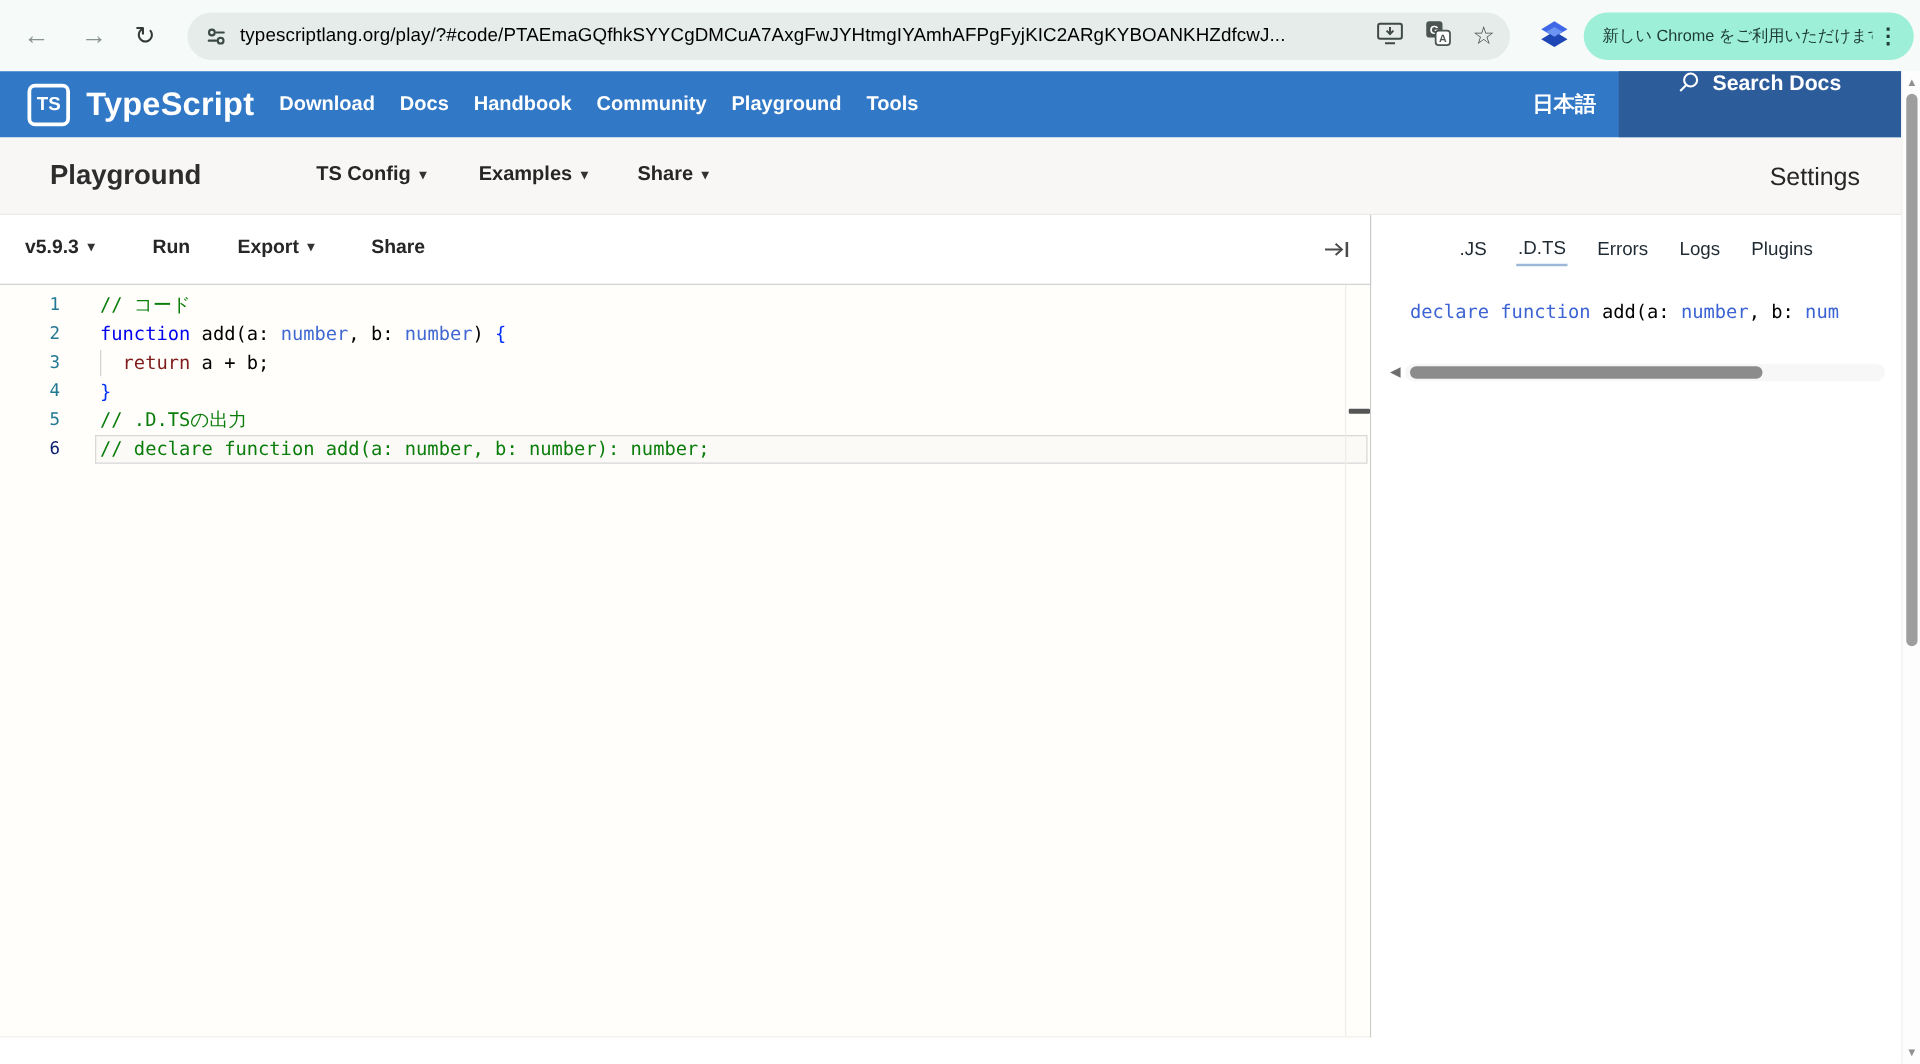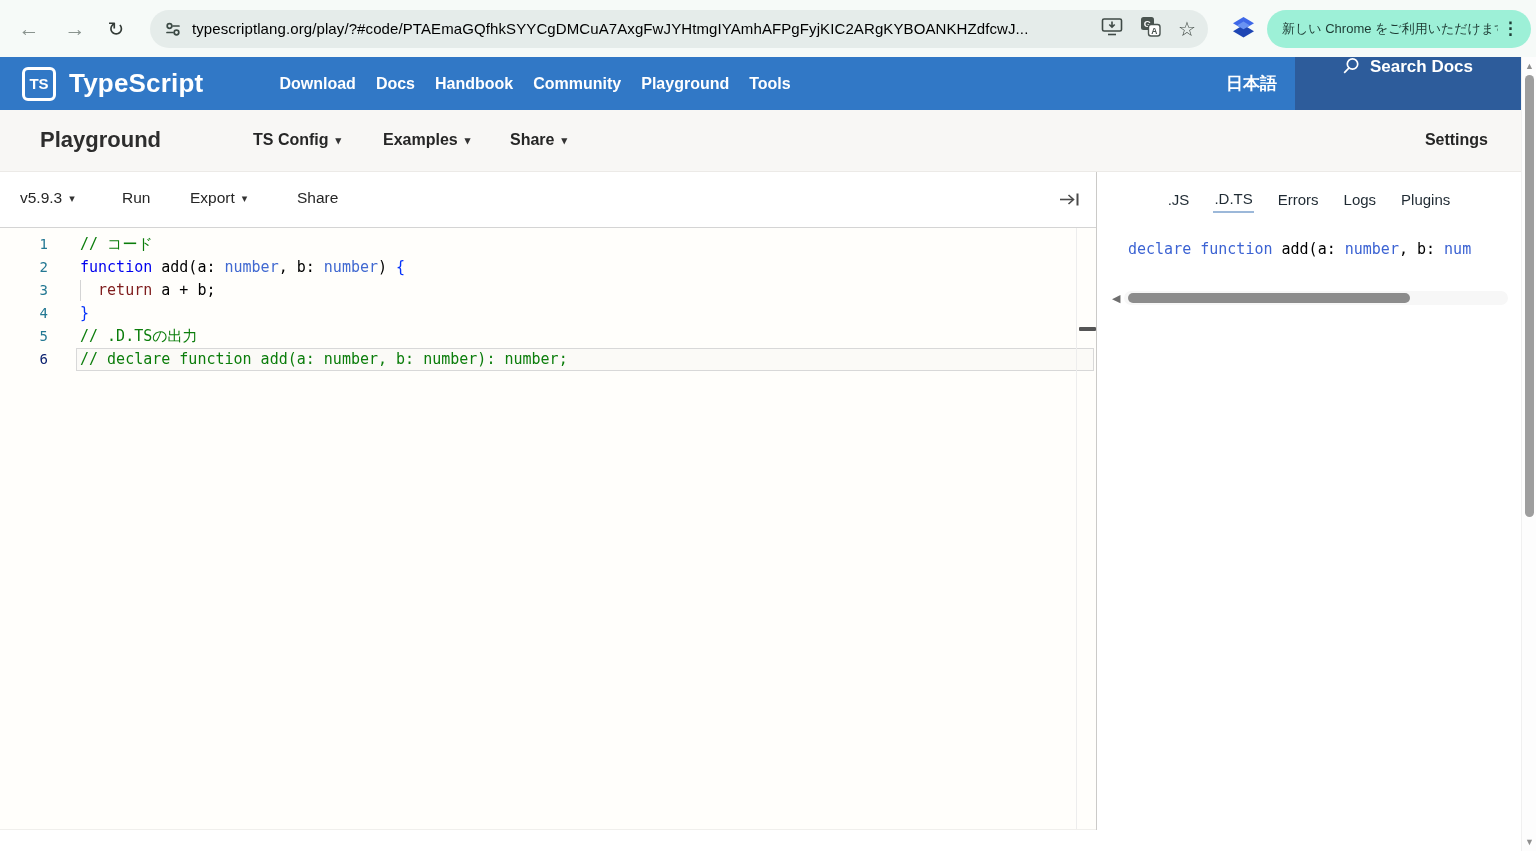--- a/index.html
+++ b/index.html
@@ -17,37 +17,37 @@
   .pill-icons .star { font-size:20px; color:#414b46; line-height:1; }
   .ext-icon { position:absolute; left:1230px; top:15px; }
   .update-pill { position:absolute; left:1267px; top:9.5px; width:264px; height:38px; background:#9df0d7; border-radius:19px; display:flex; align-items:center; padding:0 8px 0 15px; cursor:pointer; }
   .update-pill .label { flex:1; font-size:13px; font-weight:500; color:#1d3a33; white-space:nowrap; overflow:hidden; }
   .update-pill .kebab { font-size:17px; font-weight:bold; color:#1d3a33; padding:0 4px; }
 
   
   .ts-header { position:absolute; left:0; top:57px; width:1521px; height:53px; background:#3178c6; display:flex; align-items:center; }
   .ts-logo { width:34px; height:34px; margin-left:22px; border:3px solid #fff; border-radius:6px; display:flex; align-items:center; justify-content:center; font-size:15px; font-weight:bold; color:#fff; flex:none; }
   .brand { color:#fff; font-size:26px; font-weight:bold; margin-left:13px; letter-spacing:0.2px; }
-  .ts-nav { display:flex; gap:20px; margin-left:76px; }
+  .ts-nav { display:flex; gap:20px; margin-left:20px; }
   .ts-nav a { color:#fff; font-size:16px; font-weight:600; text-decoration:none; cursor:pointer; }
   .header-spacer { flex:1; }
   .lang-btn { color:#fff; font-size:17px; font-weight:700; margin-right:18px; cursor:pointer; }
   .search-box { width:226px; height:53px; background:#2d5c9b; display:flex; align-items:flex-start; justify-content:center; gap:10px; cursor:pointer; flex:none; }
   .search-box span { color:#fff; font-size:17px; font-weight:700; }
 
   
   .pg-bar { position:absolute; left:0; top:110px; width:1521px; height:62px; background:#f8f7f5; border-bottom:1px solid #eceae7; }
   .pg-title { position:absolute; left:40px; top:17px; font-size:22px; font-weight:bold; color:#2d2d2d; }
   .pg-menu { position:absolute; top:21px; font-size:16px; font-weight:600; color:#262626; cursor:pointer; }
   .pg-menu .caret, .tool-item .caret { font-size:11px; margin-left:7px; color:#333; vertical-align:1px; }
-  .settings-btn { position:absolute; right:33px; top:21px; font-size:16px; font-weight:700; color:#262626; cursor:pointer; }
+  .settings-btn { position:absolute; right:33px; top:21px; font-size:20px; font-weight:400; color:#262626; cursor:pointer; }
 
   
   .toolbar { position:absolute; left:0; top:172px; width:1096px; height:56px; background:#fff; border-bottom:1px solid #d4d4d4; }
-  .tool-item { position:absolute; top:17px; font-size:15.5px; font-weight:400; color:#262626; cursor:pointer; }
+  .tool-item { position:absolute; top:17px; font-size:15.5px; font-weight:700; color:#262626; cursor:pointer; }
   .detach-btn { position:absolute; left:1058px; top:20px; cursor:pointer; }
 
   
   .side-tabs { position:absolute; left:1097px; top:172px; width:424px; height:56px; background:#fff; display:flex; align-items:center; justify-content:center; gap:23px; }
   .side-tab { border:none; background:transparent; font-family:"Liberation Sans",sans-serif; font-size:15px; font-weight:400; color:#1f2a33; cursor:pointer; padding:2px 1px 4px; }
   .side-tab.active { border-bottom:2px solid #9cb8d9; }
 
   
   .editor { position:absolute; left:0; top:228px; width:1096px; height:602px; background:#fffefb; border-bottom:1px solid #f0efec; overflow:hidden; }
   .lines { position:absolute; left:0; top:5px; width:1096px; font-family:"DejaVu Sans Mono", monospace; font-size:15px; }

